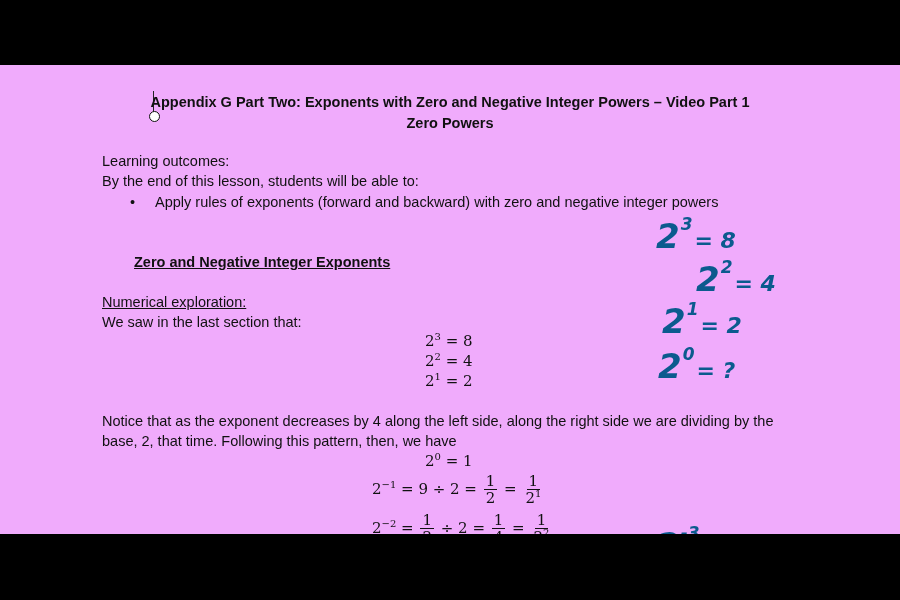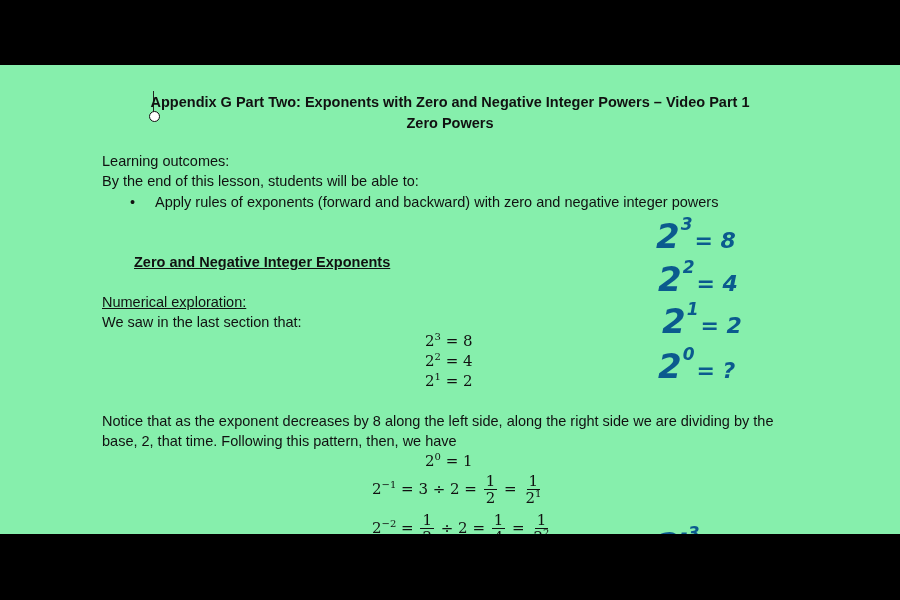--- a/index.html
+++ b/index.html
@@ -2,21 +2,21 @@
 <html><head>
 <meta charset="utf-8">
 <style>
   html, body { margin: 0; padding: 0; }
   body {
     width: 900px; height: 600px; background: #000; position: relative; overflow: hidden;
     font-family: "Liberation Sans", sans-serif;
   }
   .page {
     position: absolute; left: 0; top: 65px; width: 900px; height: 469px;
-    background: #86efac; overflow: hidden; color: #111;
+    background: #f0abfc; overflow: hidden; color: #111;
   }
   .doc-text { font-family: "Liberation Sans", sans-serif; font-size: 14.5px; color: #111; }
   .title {
     position: absolute; left: 0; width: 900px; text-align: center; font-weight: bold;
     font-size: 14.5px; line-height: 21px;
   }
   .title.l1 { top: 27px; }
   .title.l2 { top: 48px; }
   .cursor-bar { position: absolute; left: 153px; top: 26px; width: 1px; height: 21px; background: #222; }
   .cursor-ring {
@@ -75,30 +75,30 @@
   </div>
   <div class="math" style="left:425px; top:286px">
     <span>2</span><sup>2</sup>
     <span>= 4</span>
   </div>
   <div class="math" style="left:425px; top:306px">
     <span>2</span><sup>1</sup>
     <span>= 2</span>
   </div>
 
-  <div class="line doc-text" style="top:346px">Notice that as the exponent decreases by 8 along the left side, along the right side we are dividing by the</div>
+  <div class="line doc-text" style="top:346px">Notice that as the exponent decreases by 4 along the left side, along the right side we are dividing by the</div>
   <div class="line doc-text" style="top:366px">base, 2, that time.  Following this pattern, then, we have</div>
 
   <div class="math" style="left:425px; top:386px">
     <span>2</span><sup>0</sup>
     <span>= 1</span>
   </div>
   <div class="math" style="left:372px; top:408px">
     <span>2</span><sup>−1</sup>
-    <span>= 3 ÷ 2 =</span>
+    <span>= 9 ÷ 2 =</span>
     <span class="frac">
         <span class="num">1</span>
         <span class="den">2</span>
       </span>
     <span>=</span>
     <span class="frac">
         <span class="num">1</span>
         <span class="den"><span>2</span><sup>1</sup></span>
       </span>
   </div>
@@ -117,21 +117,21 @@
     <span>=</span>
     <span class="frac">
         <span class="num">1</span>
         <span class="den"><span>2</span><sup>2</sup></span>
       </span>
   </div>
 
   <div class="hand" style="left:656px; top:151px">
     <span class="base">2</span><sup>3</sup><span class="rest">= 8</span>
   </div>
-  <div class="hand" style="left:658px; top:194px">
+  <div class="hand" style="left:696px; top:194px">
     <span class="base">2</span><sup>2</sup><span class="rest">= 4</span>
   </div>
   <div class="hand" style="left:662px; top:236px">
     <span class="base">2</span><sup>1</sup><span class="rest">= 2</span>
   </div>
   <div class="hand" style="left:658px; top:281px">
     <span class="base">2</span><sup>0</sup><span class="rest">= ?</span>
   </div>
   <div class="hand" style="left:656px; top:460px">
     <span class="base">2</span><sup>-3</sup><span class="rest"></span>

